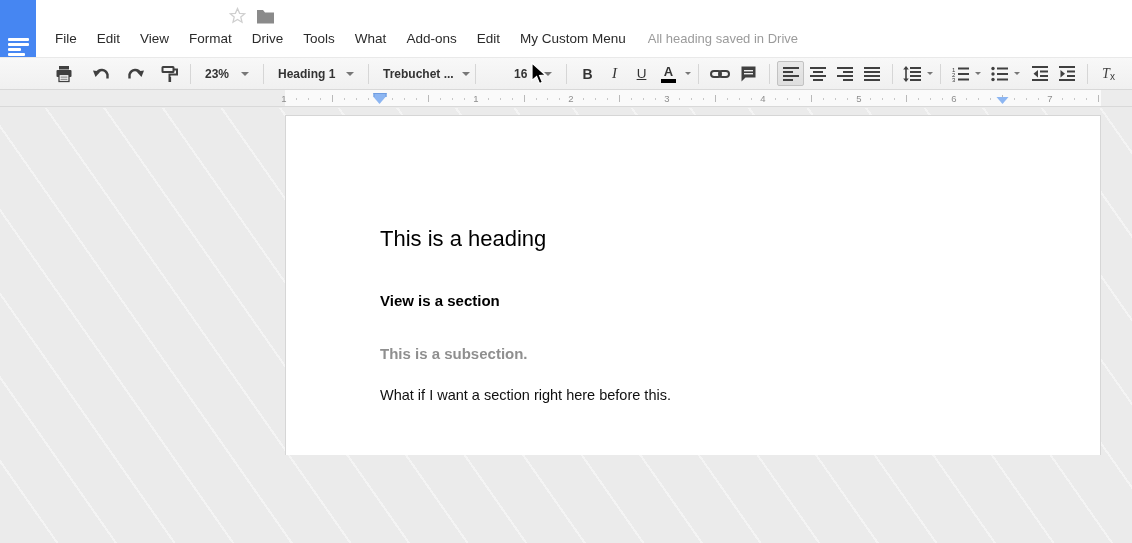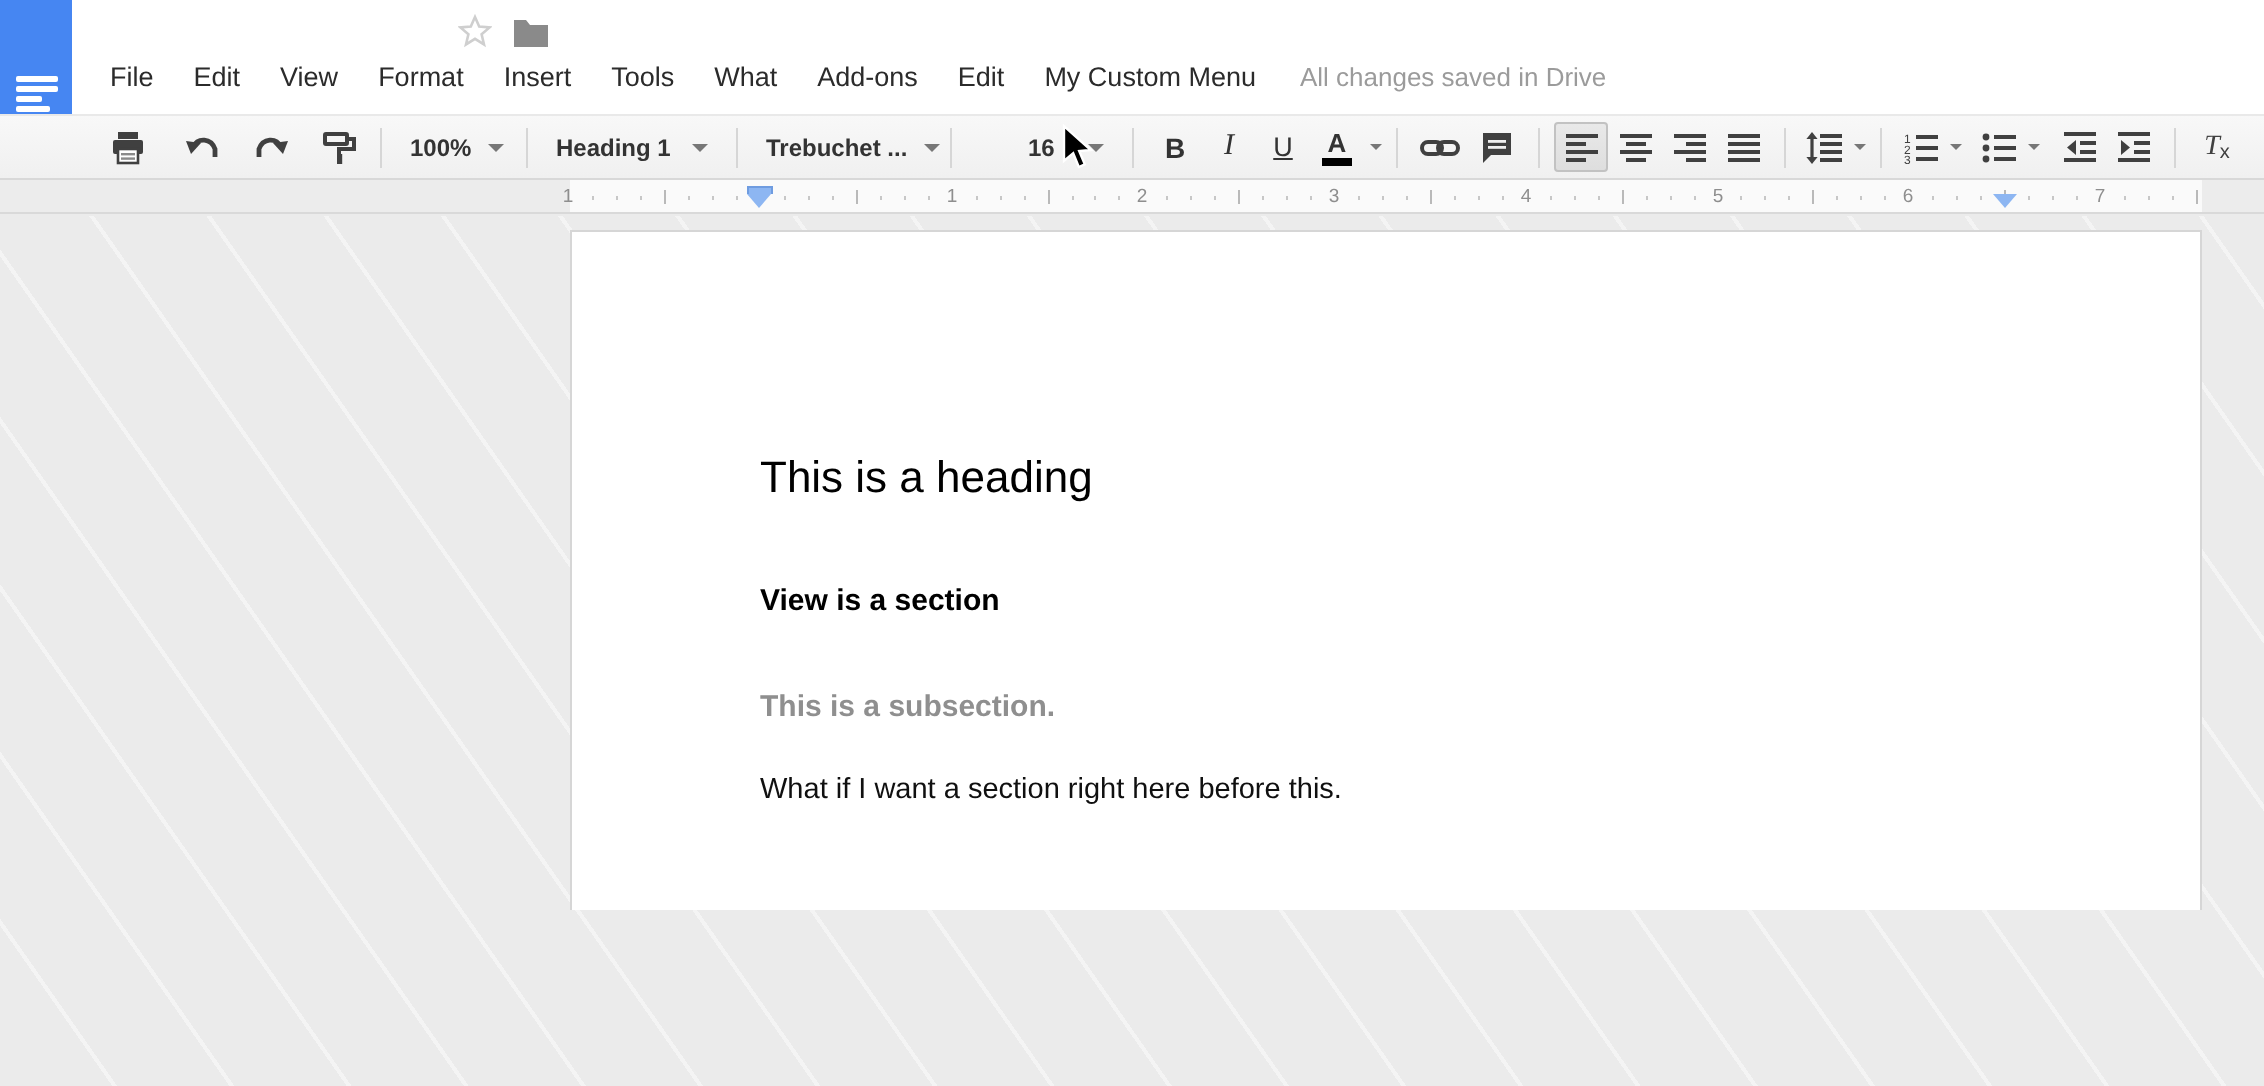--- a/index.html
+++ b/index.html
@@ -86,27 +86,27 @@
   <div id="folder-wrap">
     <svg width="19" height="15" viewBox="0 0 19 15">
       <path d="M1 1 h6 l2 2.5 h9 v11 h-17 z" fill="#8a8a8a"></path>
     </svg>
   </div>
   <div id="menubar">
     <span class="menu-item">File</span>
     <span class="menu-item">Edit</span>
     <span class="menu-item">View</span>
     <span class="menu-item">Format</span>
-    <span class="menu-item">Insert</span>
+    <span class="menu-item">Drive</span>
     <span class="menu-item">Tools</span>
     <span class="menu-item">What</span>
     <span class="menu-item">Add-ons</span>
     <span class="menu-item">Edit</span>
     <span class="menu-item">My Custom Menu</span>
-    <span id="save-status">All changes saved in Drive</span>
+    <span id="save-status">All heading saved in Drive</span>
   </div>
 </div>
 
 <div id="toolbar">
 
   <div class="tb-btn">
     <svg width="18" height="18" viewBox="0 0 18 18">
       <rect x="4" y="1" width="10" height="3.5" fill="#404040"></rect>
       <rect x="1.5" y="5" width="15" height="7" rx="1" fill="#404040"></rect>
       <rect x="4" y="9.5" width="10" height="7" fill="#ffffff" stroke="#404040" stroke-width="1.3"></rect>
@@ -133,21 +133,21 @@
     <svg width="18" height="18" viewBox="0 0 18 18">
       <rect x="1.5" y="2" width="11" height="5" rx="0.5" fill="none" stroke="#404040" stroke-width="2"></rect>
       <path d="M12.5 4.5 h3.5 v5 h-7.5 v2.5" fill="none" stroke="#404040" stroke-width="2"></path>
       <rect x="7.5" y="12" width="2.6" height="5" fill="#404040"></rect>
     </svg>
   </div>
 
   <div class="tb-sep"></div>
 
   <div class="tb-dd" style="width:58px;">
-    <span class="dd-label">100%</span>
+    <span class="dd-label">23%</span>
     <span class="caret"></span>
   </div>
 
   <div class="tb-sep"></div>
 
   <div class="tb-dd" style="width:90px;">
     <span class="dd-label">Heading 1</span>
     <span class="caret"></span>
   </div>
 

